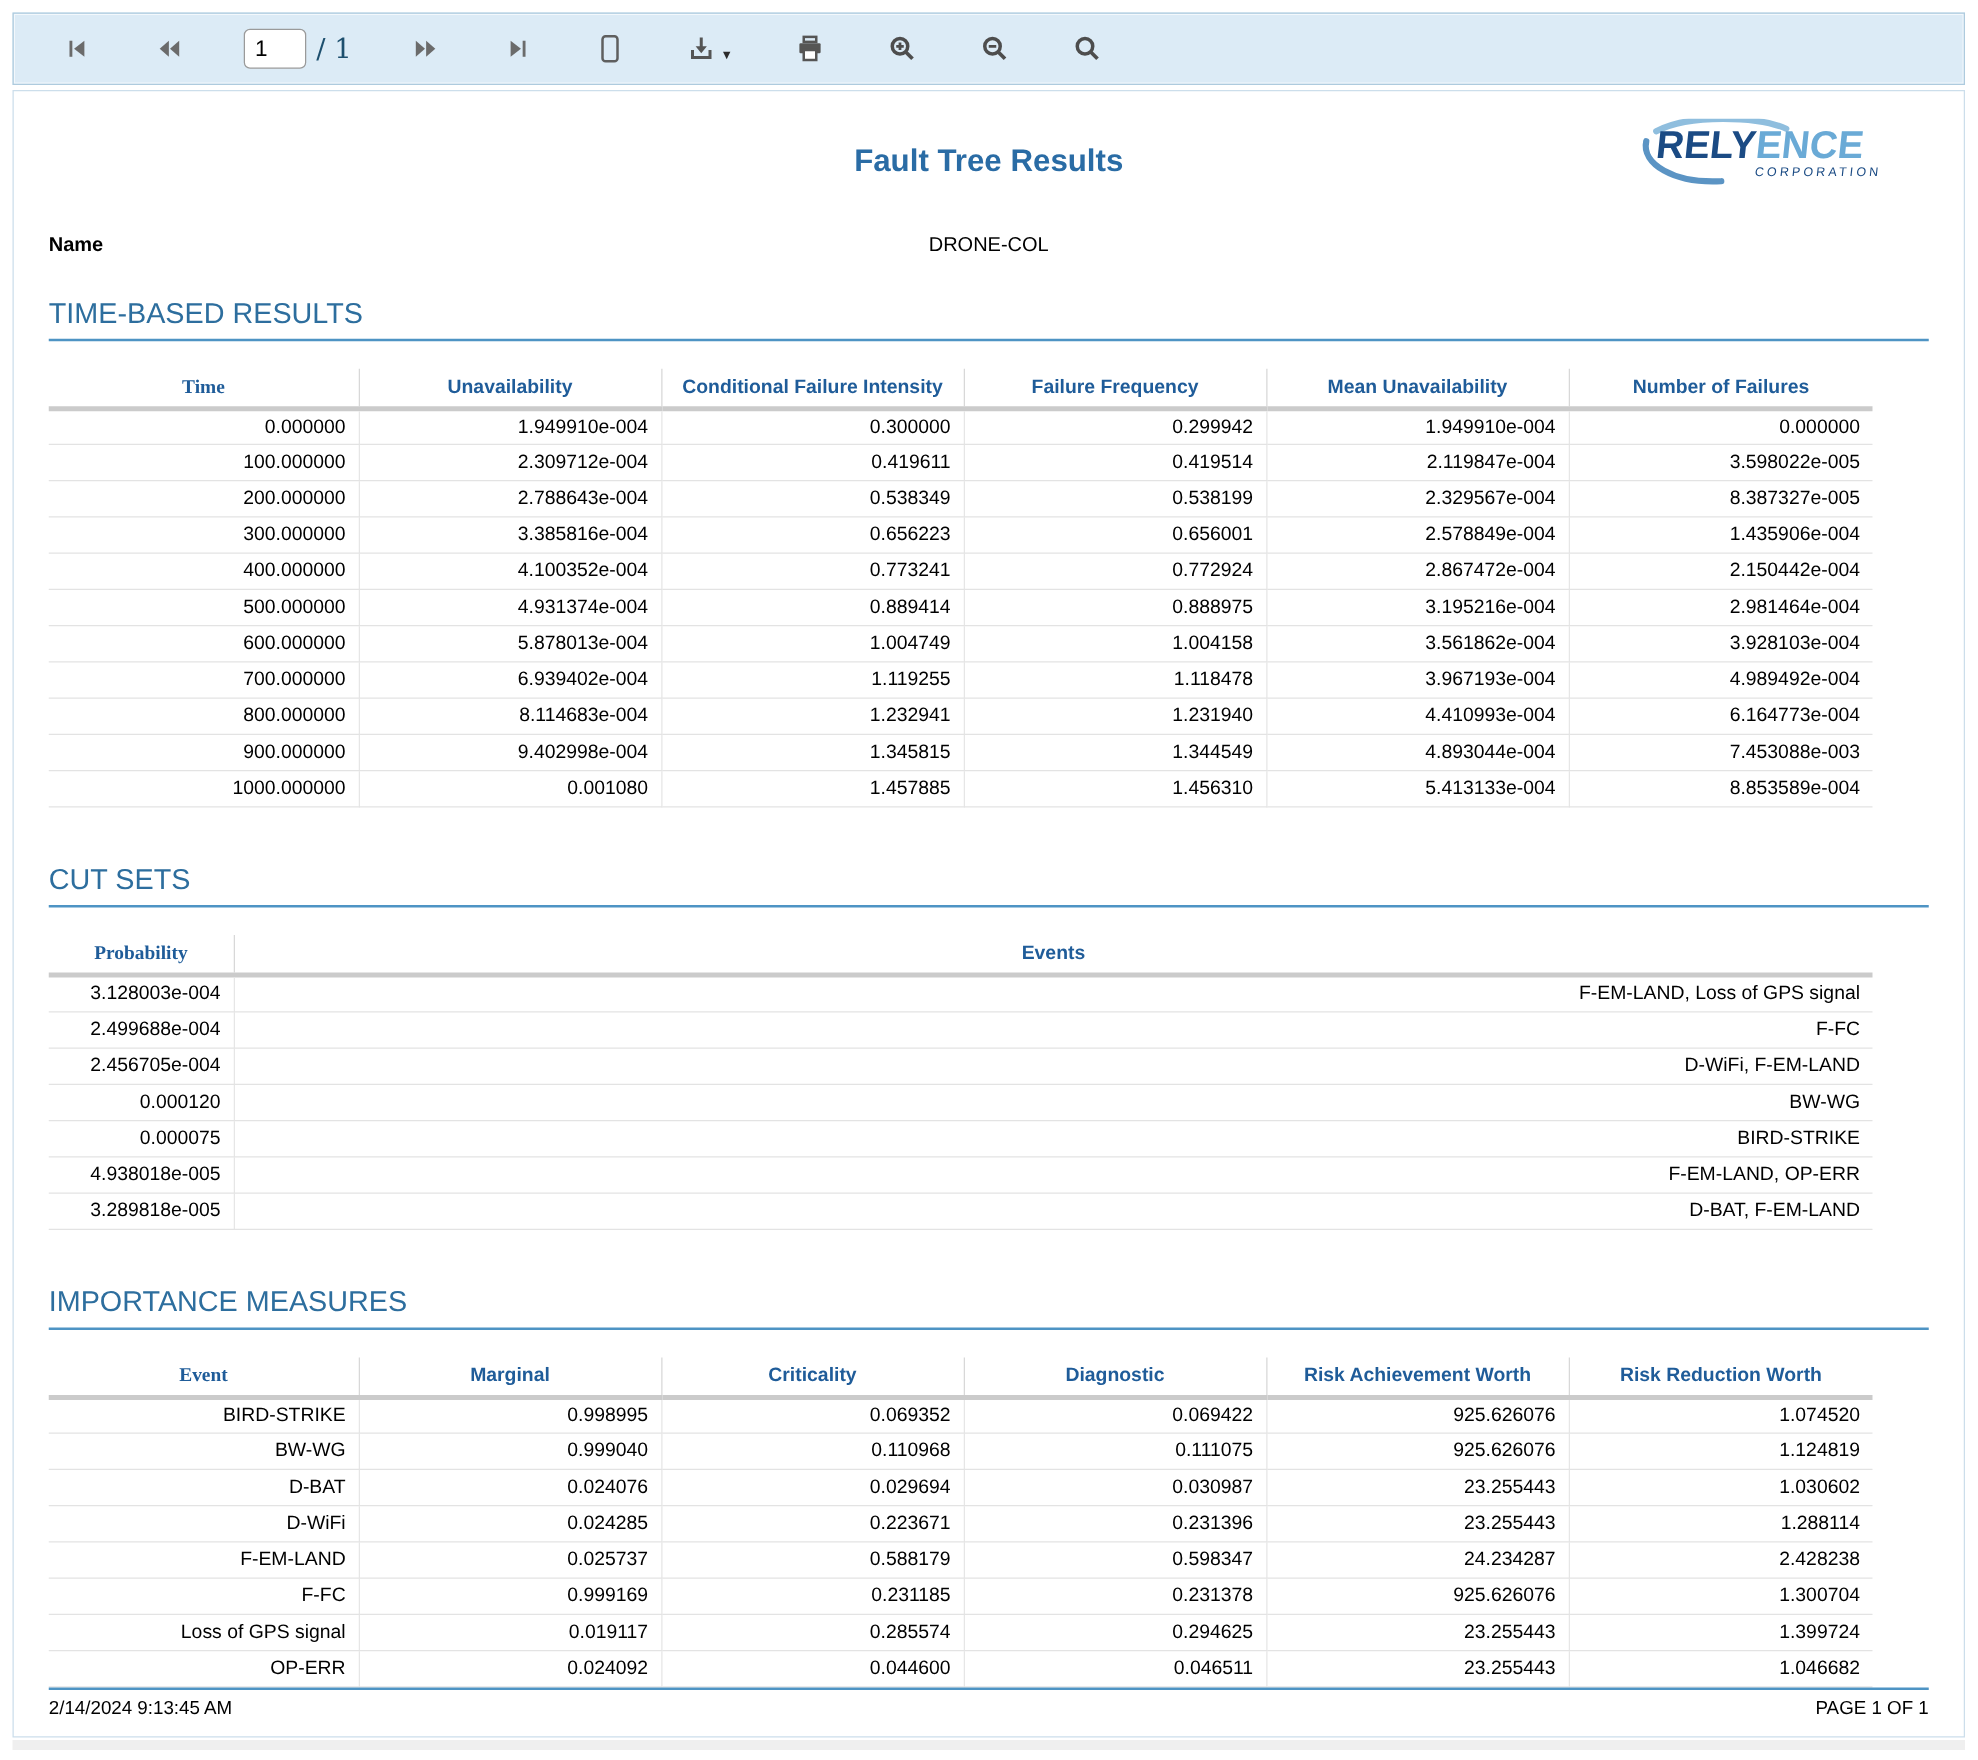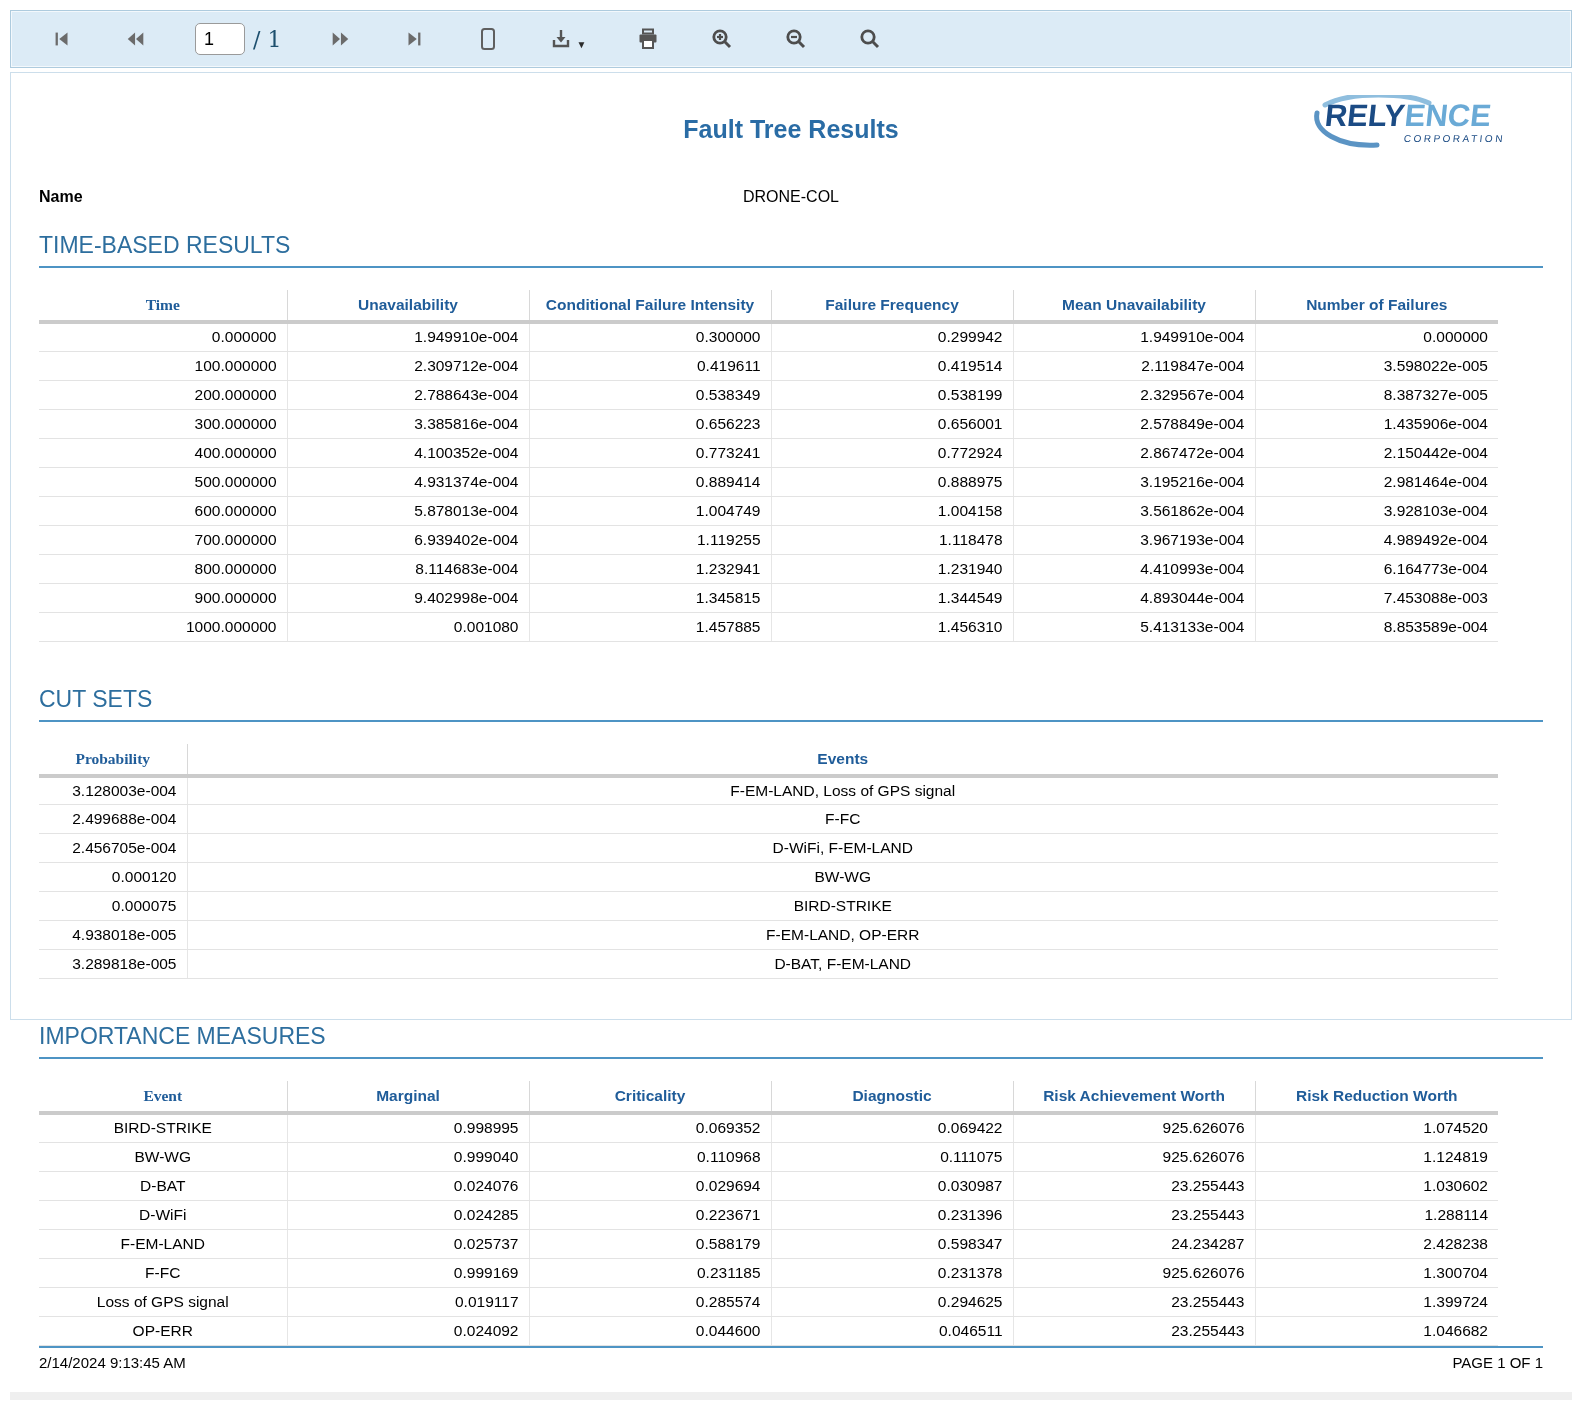--- a/index.html
+++ b/index.html
@@ -19,21 +19,21 @@
     width:50px; height:32px; background:#fff; border:1px solid #9a9a9a; border-radius:5px;
     font-size:18px; padding:0 8px; color:#000; font-family:"Liberation Sans", sans-serif;
   }
   .page-total {
     font-family:"DejaVu Serif", serif; font-size:22px; color:#1d4f6e; margin-left:8px;
   }
   .dl-caret { font-size:10px; color:#2b2b2b; margin-left:2px; margin-top:10px; }
 
   
   .doc {
-    position:absolute; left:0; top:62px; width:1562px; height:948px;
+    position:absolute; left:0; top:62px; width:1562px; height:1318px;
     background:#fff; border:1px solid #ccdeeb;
     padding:0 28px; display:flex; flex-direction:column;
   }
   .doc-bottom-strip { position:absolute; left:0; top:1382px; width:1562px; height:8px; background:#efefef; }
 
   .report-title { text-align:center; margin-top:42px; font-size:25px; font-weight:bold; color:#2a6ca5; }
 
   
   .logo { position:absolute; right:66px; top:28px; width:180px; height:56px; }
   .logo-arc { position:absolute; left:-14px; top:-6px; }
@@ -57,21 +57,21 @@
   th:first-child { border-left:none;font-family:Liberation Serif, serif; }
   th:last-child { border-right:none; }
   td {
     height:29px; padding:0 10px; color:#000;
     border-bottom:1px solid #e3e3e3; border-left:1px solid #e6e6e6; border-right:1px solid #e6e6e6;
     overflow:hidden; white-space:nowrap;
   }
   td:first-child { border-left:none; }
   td:last-child { border-right:none; }
   td.ar { text-align:right; }
-  td.al { text-align:center; }
+  td.al { text-align:right; }
 
   .footer { margin-top:auto; margin-bottom:14px; }
   .footer-line { border-top:2px solid #4e94c4; height:8px; }
   .footer-row { display:flex; justify-content:space-between; font-size:15px; color:#000; }
 </style>
 </head>
 <body>
 
 <div class="viewer">
 

